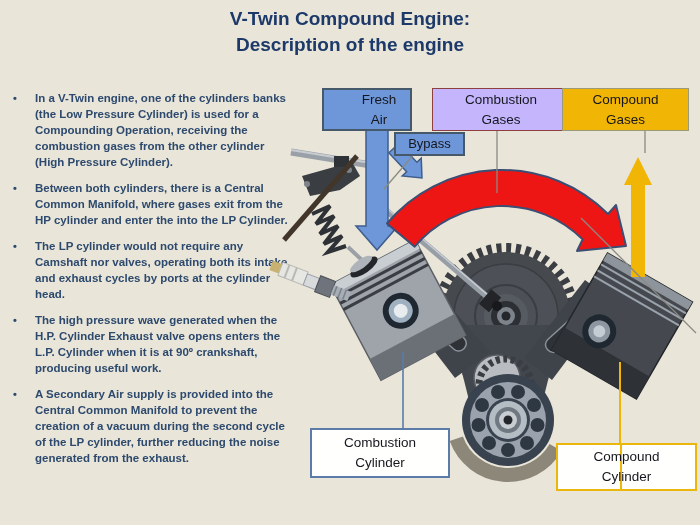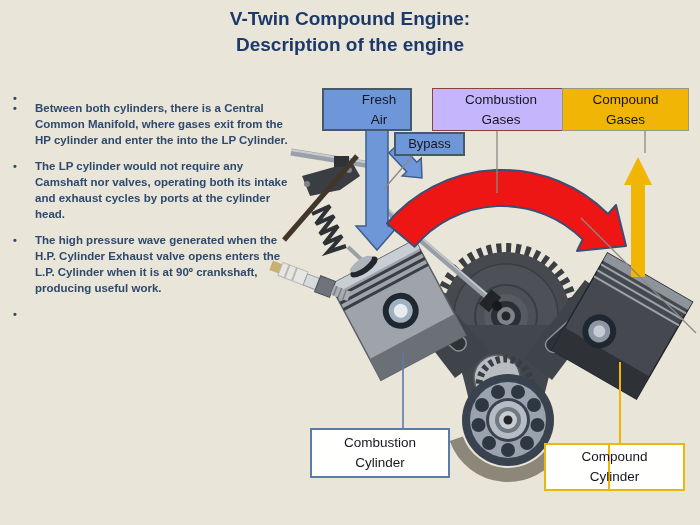--- a/index.html
+++ b/index.html
@@ -23,42 +23,42 @@
   .box .inner{margin:0 auto;}
   .fresh{left:322px;top:88px;width:90px;height:43px;background:#6d97d8;border:2px solid #46596b;}
   .fresh .inner{width:46px;margin-left:32px;}
   .combg{left:432px;top:88px;width:138px;height:43px;background:#c4b5fd;border:1.5px solid #8e4040;}
   .combg .inner{width:84px;}
   .compg{left:562px;top:88px;width:127px;height:43px;background:#f0b505;border:1.5px solid #9a9a7a;}
   .compg .inner{width:84px;}
   .bypass{left:394px;top:132px;width:71px;height:24px;background:#6d97d8;border:2px solid #46596b;font-size:13px;}
   .combcyl{left:310px;top:428px;width:140px;height:50px;background:#fffffe;border:2px solid #5b7ca8;}
   .combcyl .inner{width:92px;}
-  .compcyl{left:544px;top:443px;width:141px;height:48px;background:#fffffe;border:2px solid #ecb70c;}
+  .compcyl{left:556px;top:443px;width:141px;height:48px;background:#fffffe;border:2px solid #ecb70c;}
   .compcyl .inner{width:92px;position:relative;z-index:1;}
   .through-line{position:absolute;left:62px;top:0;width:2px;height:100%;background:#f0b505;z-index:0;}
 
   .engine-svg{position:absolute;left:258px;top:122px;width:442px;height:373px;}
 </style>
 </head>
 <body>
 
 <div class="slide">
 
   <div class="title">
     <div>V-Twin Compound Engine:</div>
     <div>Description of the engine</div>
   </div>
 
   <ul class="bullets">
-    <li><span class="marker">•</span></li>
+    <li><span class="marker">•</span><span>In a V-Twin engine, one of the cylinders banks (the Low Pressure Cylinder) is used for a Compounding Operation, receiving the combustion gases from the other cylinder (High Pressure Cylinder).</span></li>
     <li><span class="marker">•</span><span>Between both cylinders, there is a Central Common Manifold, where gases exit from the HP cylinder and enter the into the LP Cylinder.</span></li>
     <li><span class="marker">•</span><span>The LP cylinder would not require any Camshaft nor valves, operating both its intake and exhaust cycles by ports at the cylinder head.</span></li>
     <li><span class="marker">•</span><span>The high pressure wave generated when the H.P. Cylinder Exhaust valve opens enters the L.P. Cylinder when it is at 90º crankshaft, producing useful work.</span></li>
-    <li><span class="marker">•</span></li>
+    <li><span class="marker">•</span><span>A Secondary Air supply is provided into the Central Common Manifold to prevent the creation of a vacuum during the second cycle of the LP cylinder, further reducing the noise generated from the exhaust.</span></li>
   </ul>
 
   <svg class="engine-svg" viewBox="258 122 442 373" xmlns="http://www.w3.org/2000/svg">
 
     <g>
       <circle cx="506" cy="316" r="68" fill="none" stroke="#3a3d42" stroke-width="10" stroke-dasharray="5 4.7"></circle>
       <circle cx="506" cy="316" r="64" fill="#46494e"></circle>
       <circle cx="506" cy="316" r="52" fill="#4d5157"></circle>
       <circle cx="506" cy="316" r="52" fill="none" stroke="#3a3d42" stroke-width="1.5"></circle>
       <circle cx="506" cy="316" r="31" fill="none" stroke="#3a3d42" stroke-width="2"></circle>

